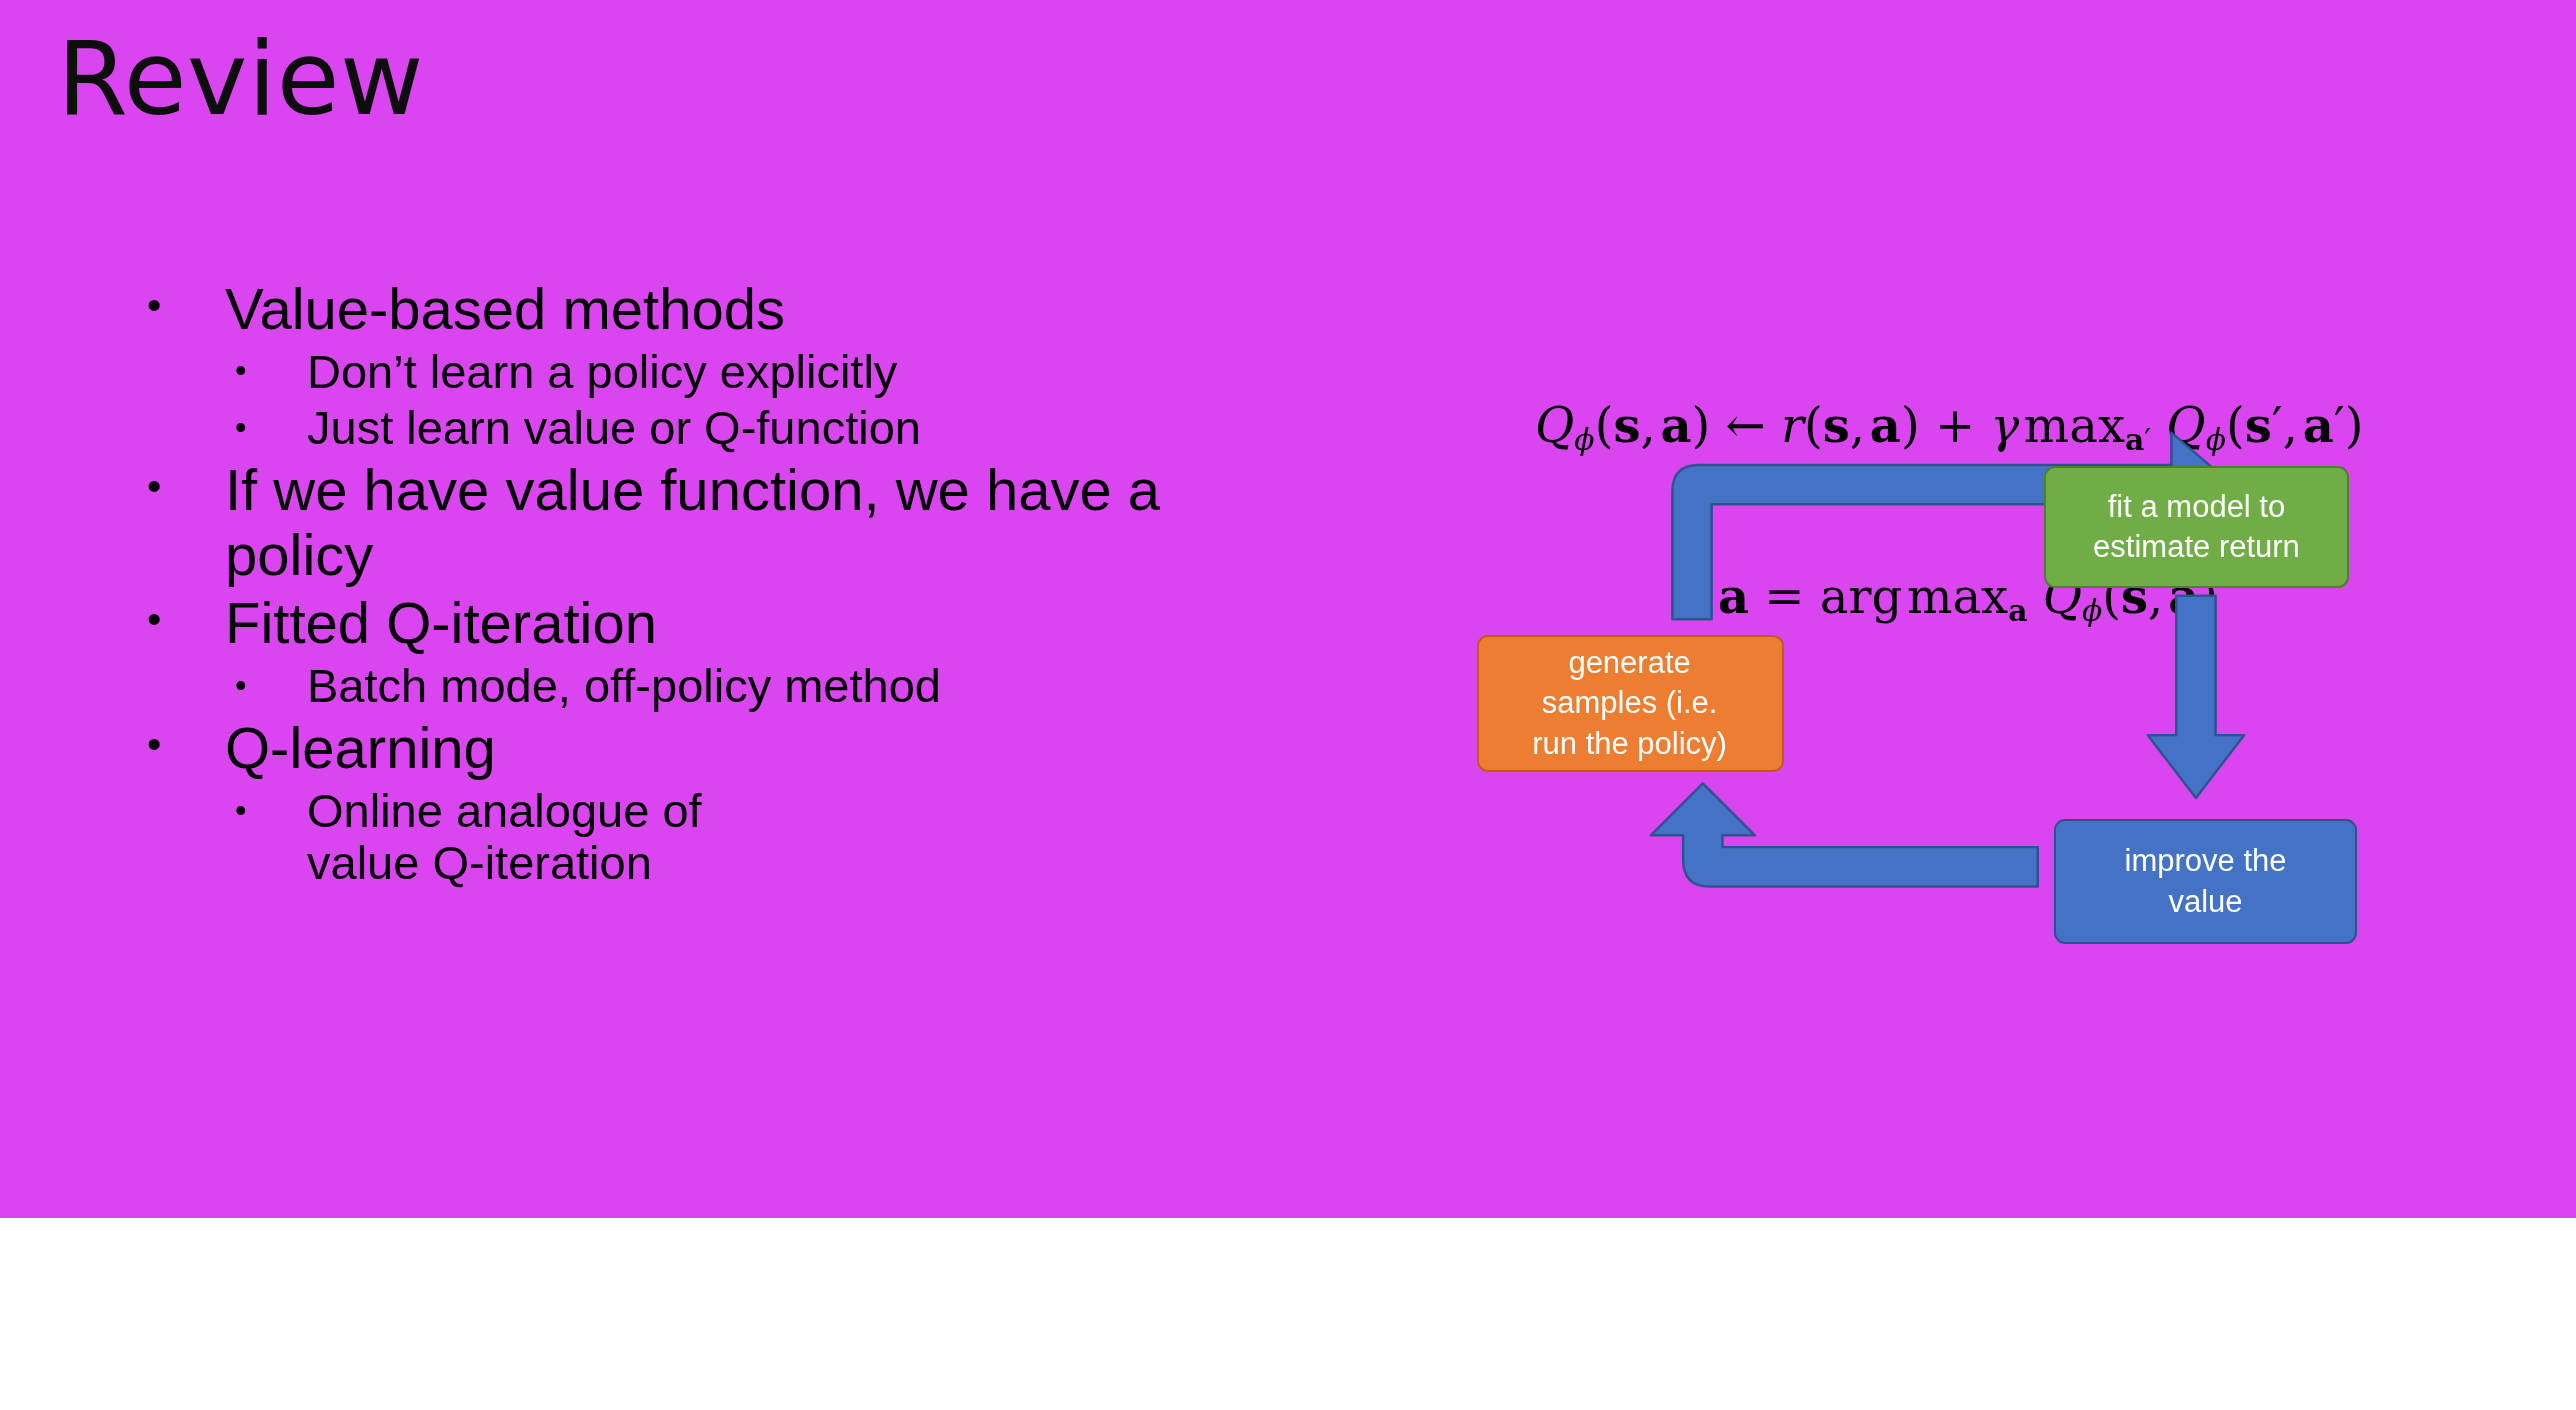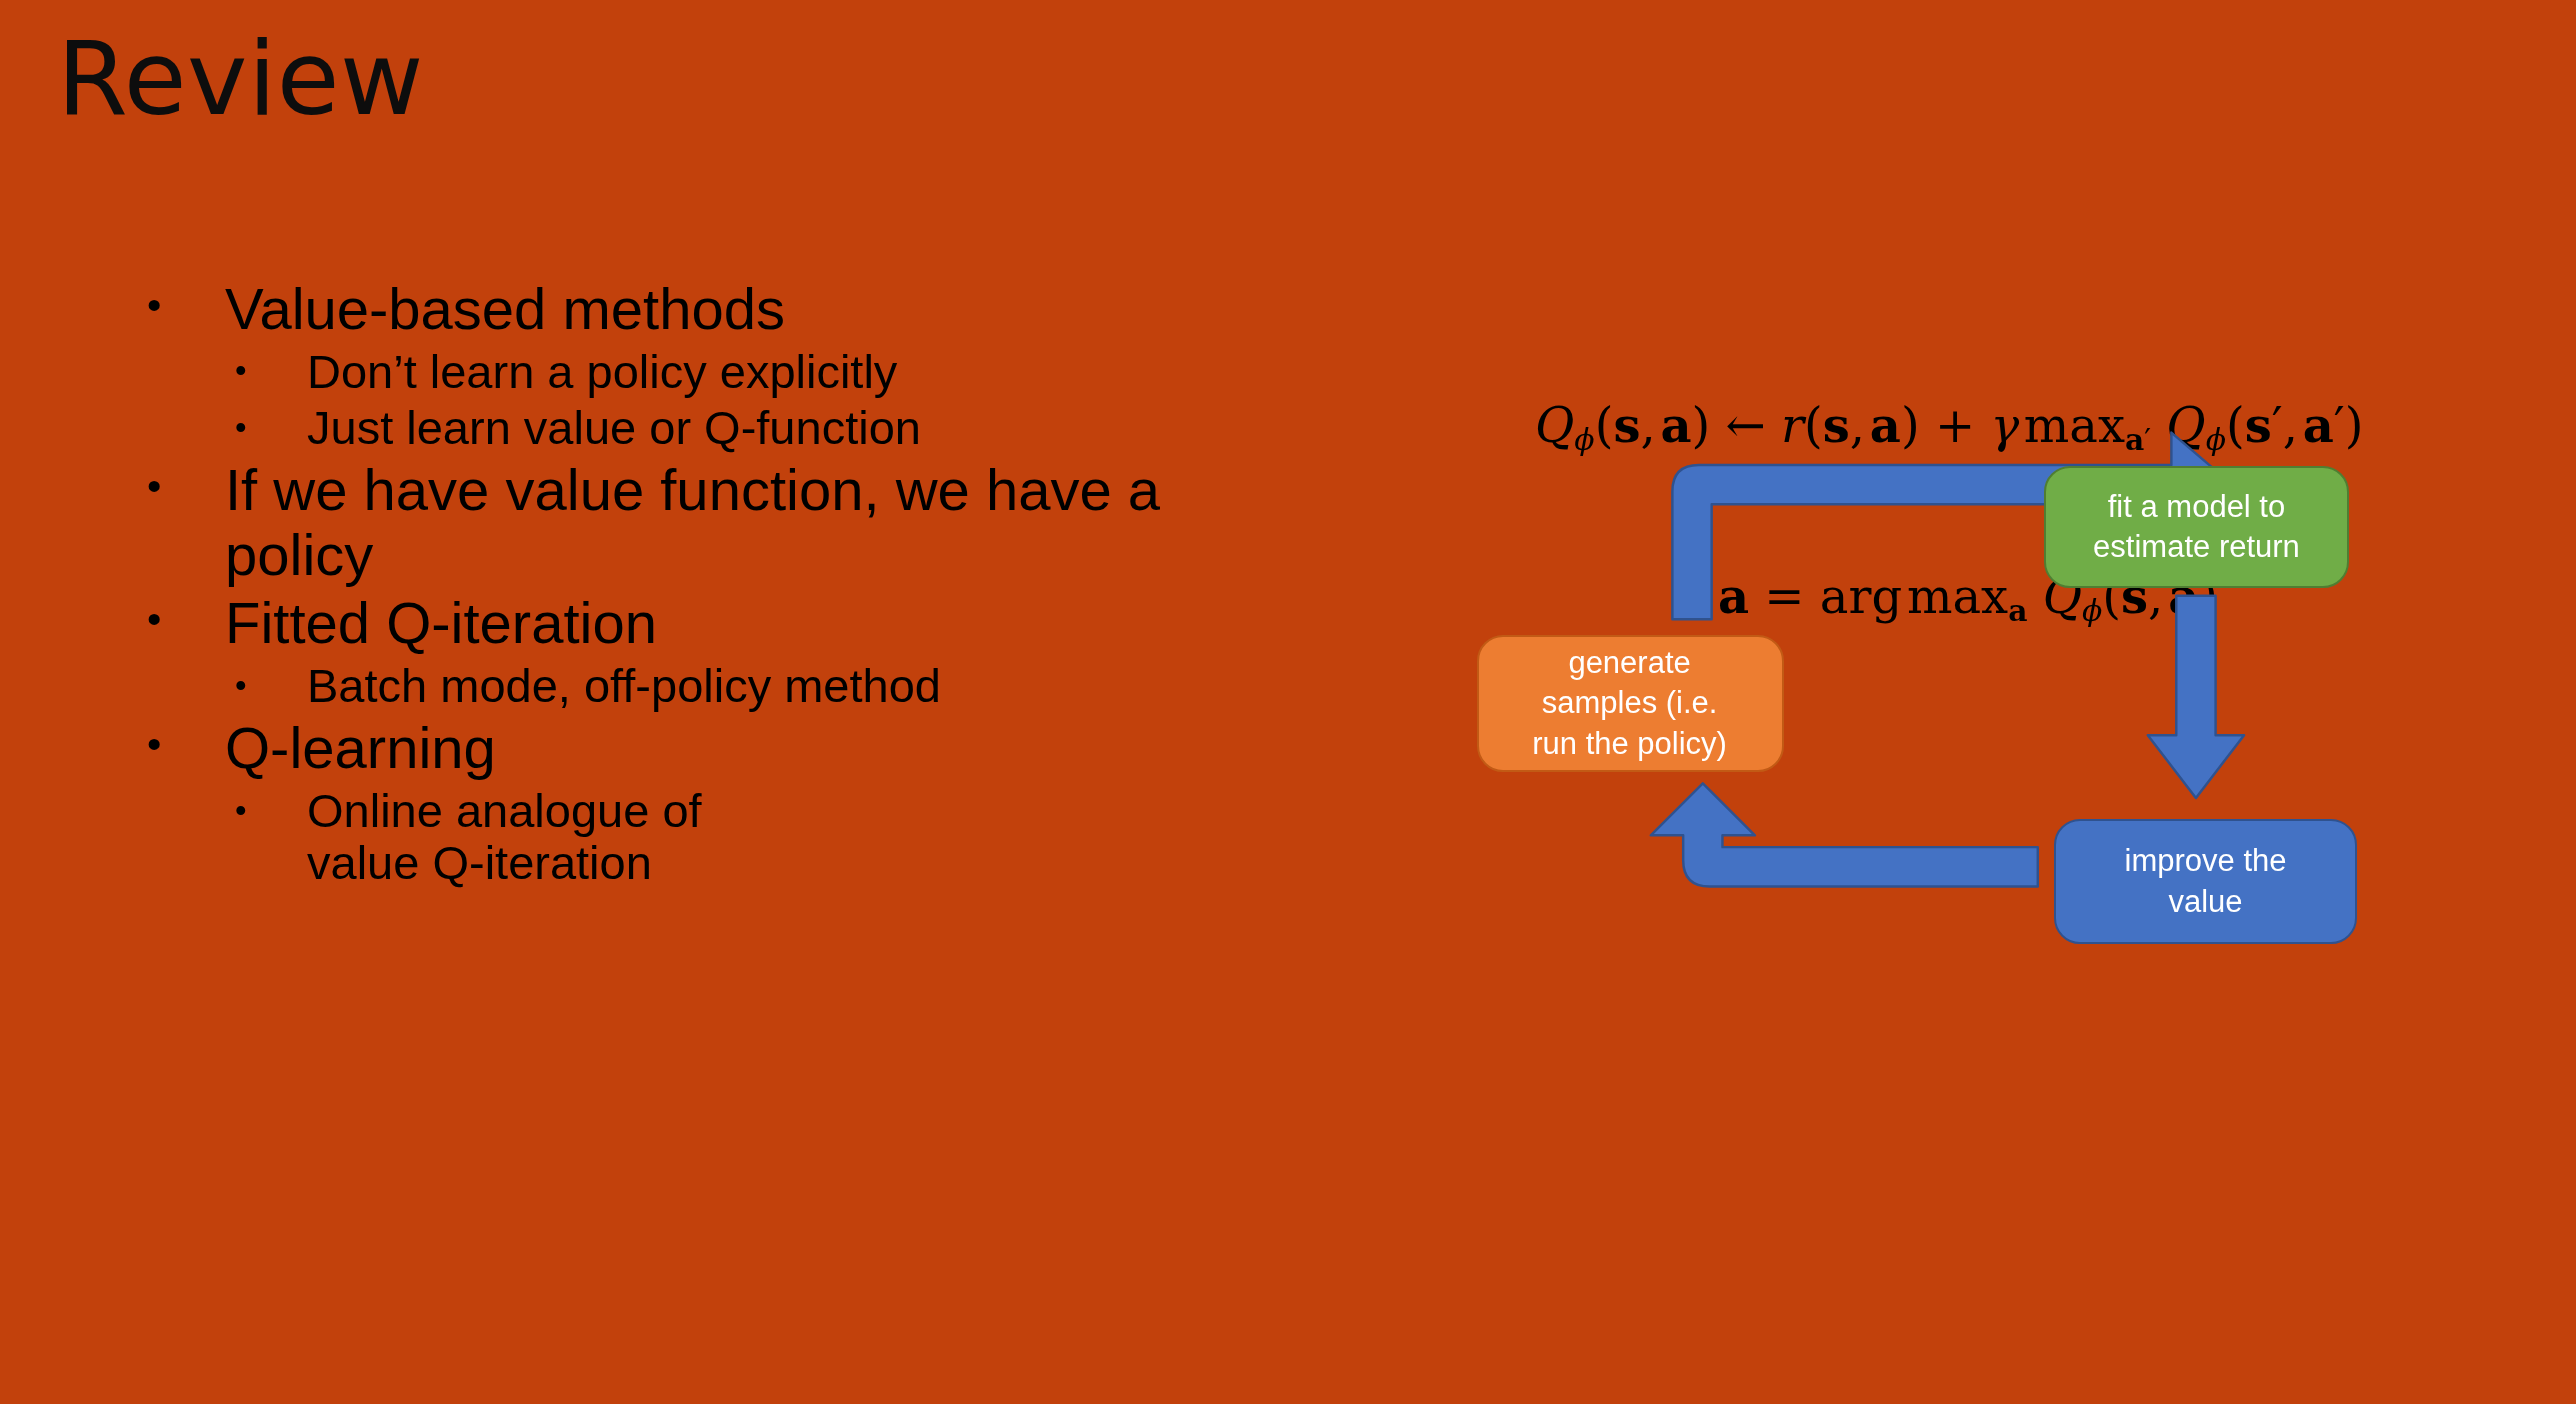--- a/index.html
+++ b/index.html
@@ -7,22 +7,22 @@
     padding: 0;
     background: #ffffff;
   }
   body {
     font-family: "Liberation Sans", sans-serif;
     color: #000000;
   }
   #slide {
     position: relative;
     width: 2576px;
-    height: 1404px;
-    background: #c2410c;
+    height: 1218px;
+    background: #d946ef;
     overflow: hidden;
   }
 
   
   #slide-title {
     position: absolute;
     left: 57px;
     top: 27.5px;
     font-size: 102px;
     line-height: 1.0;
@@ -116,21 +116,21 @@
     position: absolute;
     box-sizing: border-box;
     display: flex;
     align-items: center;
     justify-content: center;
     text-align: center;
     color: #ffffff;
     font-family: "Liberation Sans", sans-serif;
     font-size: 31px;
     line-height: 1.30;
-    border-radius: 26px;
+    border-radius: 11px;
     padding: 5.9px 9.8px;
   }
   #node-fit {
     left: 629px;
     top: 122px;
     width: 305px;
     height: 122px;
     background: #70AD47;
     border: 2px solid #507E32;
   }

